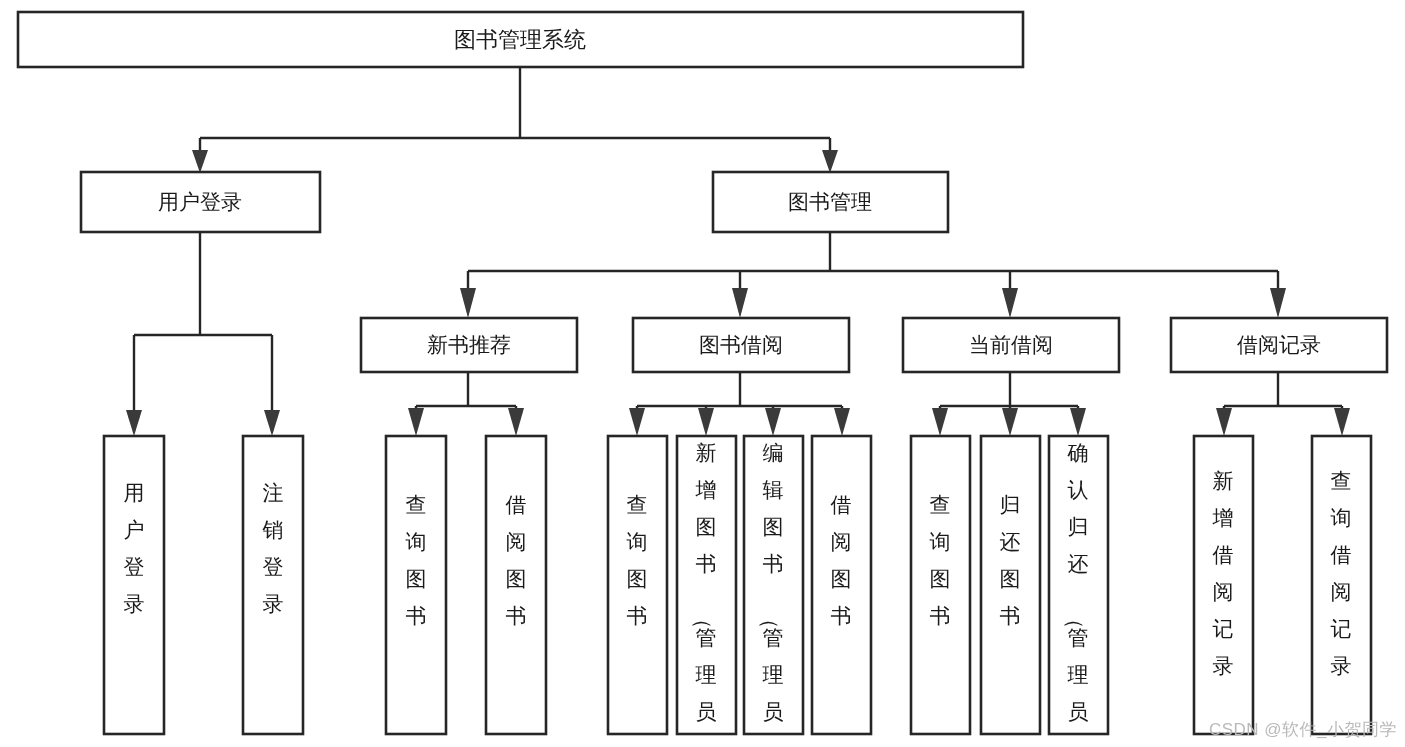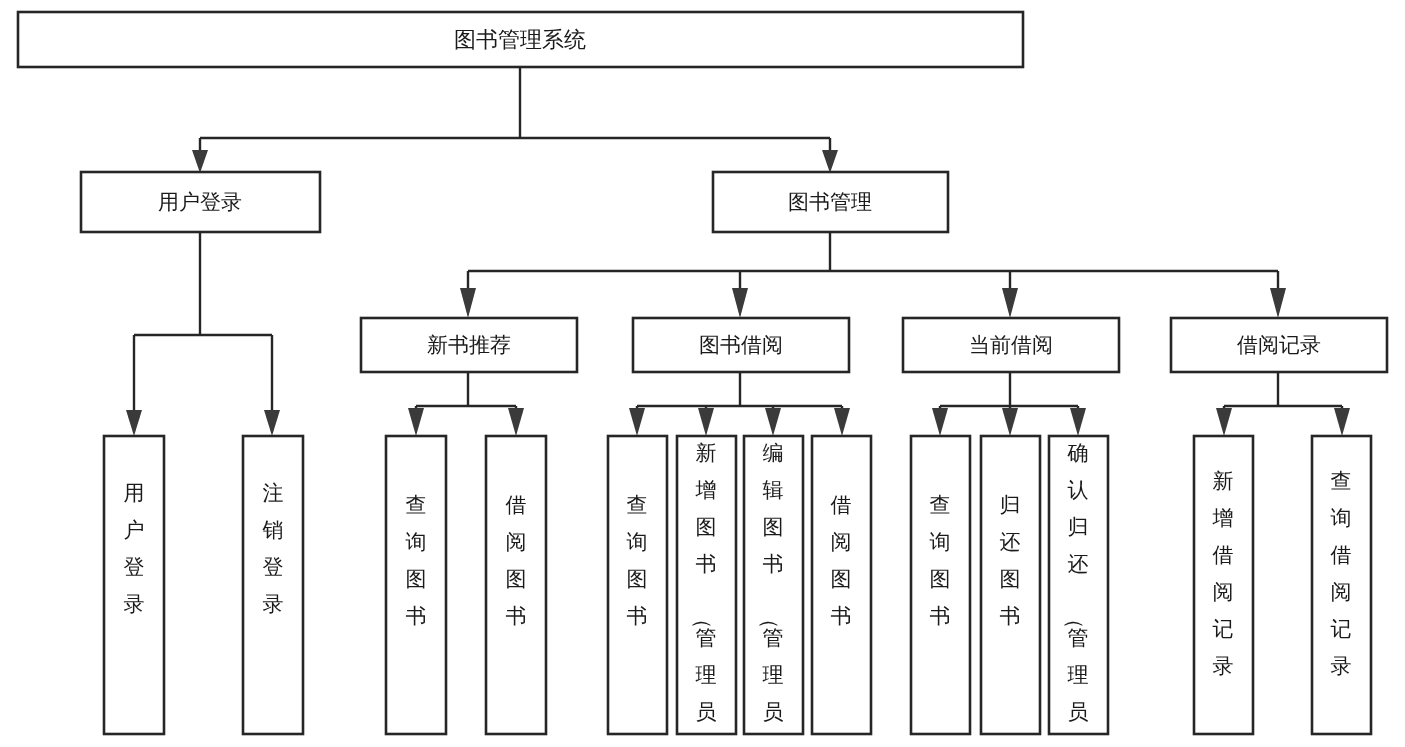--- a/index.html
+++ b/index.html
@@ -232,13 +232,14 @@
       <rect class="node-rect" x="1194" y="436" width="59" height="298"></rect>
       <text class="leaf-label" x="1223" y="488"><tspan x="1223" y="488">新</tspan><tspan x="1223" y="525">增</tspan><tspan x="1223" y="562">借</tspan><tspan x="1223" y="599">阅</tspan><tspan x="1223" y="636">记</tspan><tspan x="1223" y="673">录</tspan></text>
     </g>
     <g>
       <rect class="node-rect" x="1312" y="436" width="59" height="298"></rect>
       <text class="leaf-label" x="1341" y="488"><tspan x="1341" y="488">查</tspan><tspan x="1341" y="525">询</tspan><tspan x="1341" y="562">借</tspan><tspan x="1341" y="599">阅</tspan><tspan x="1341" y="636">记</tspan><tspan x="1341" y="673">录</tspan></text>
     </g>
 
   </svg>
 
+  <div class="watermark">CSDN @软件_小贺同学</div>
 </div>
 
 </body></html>

